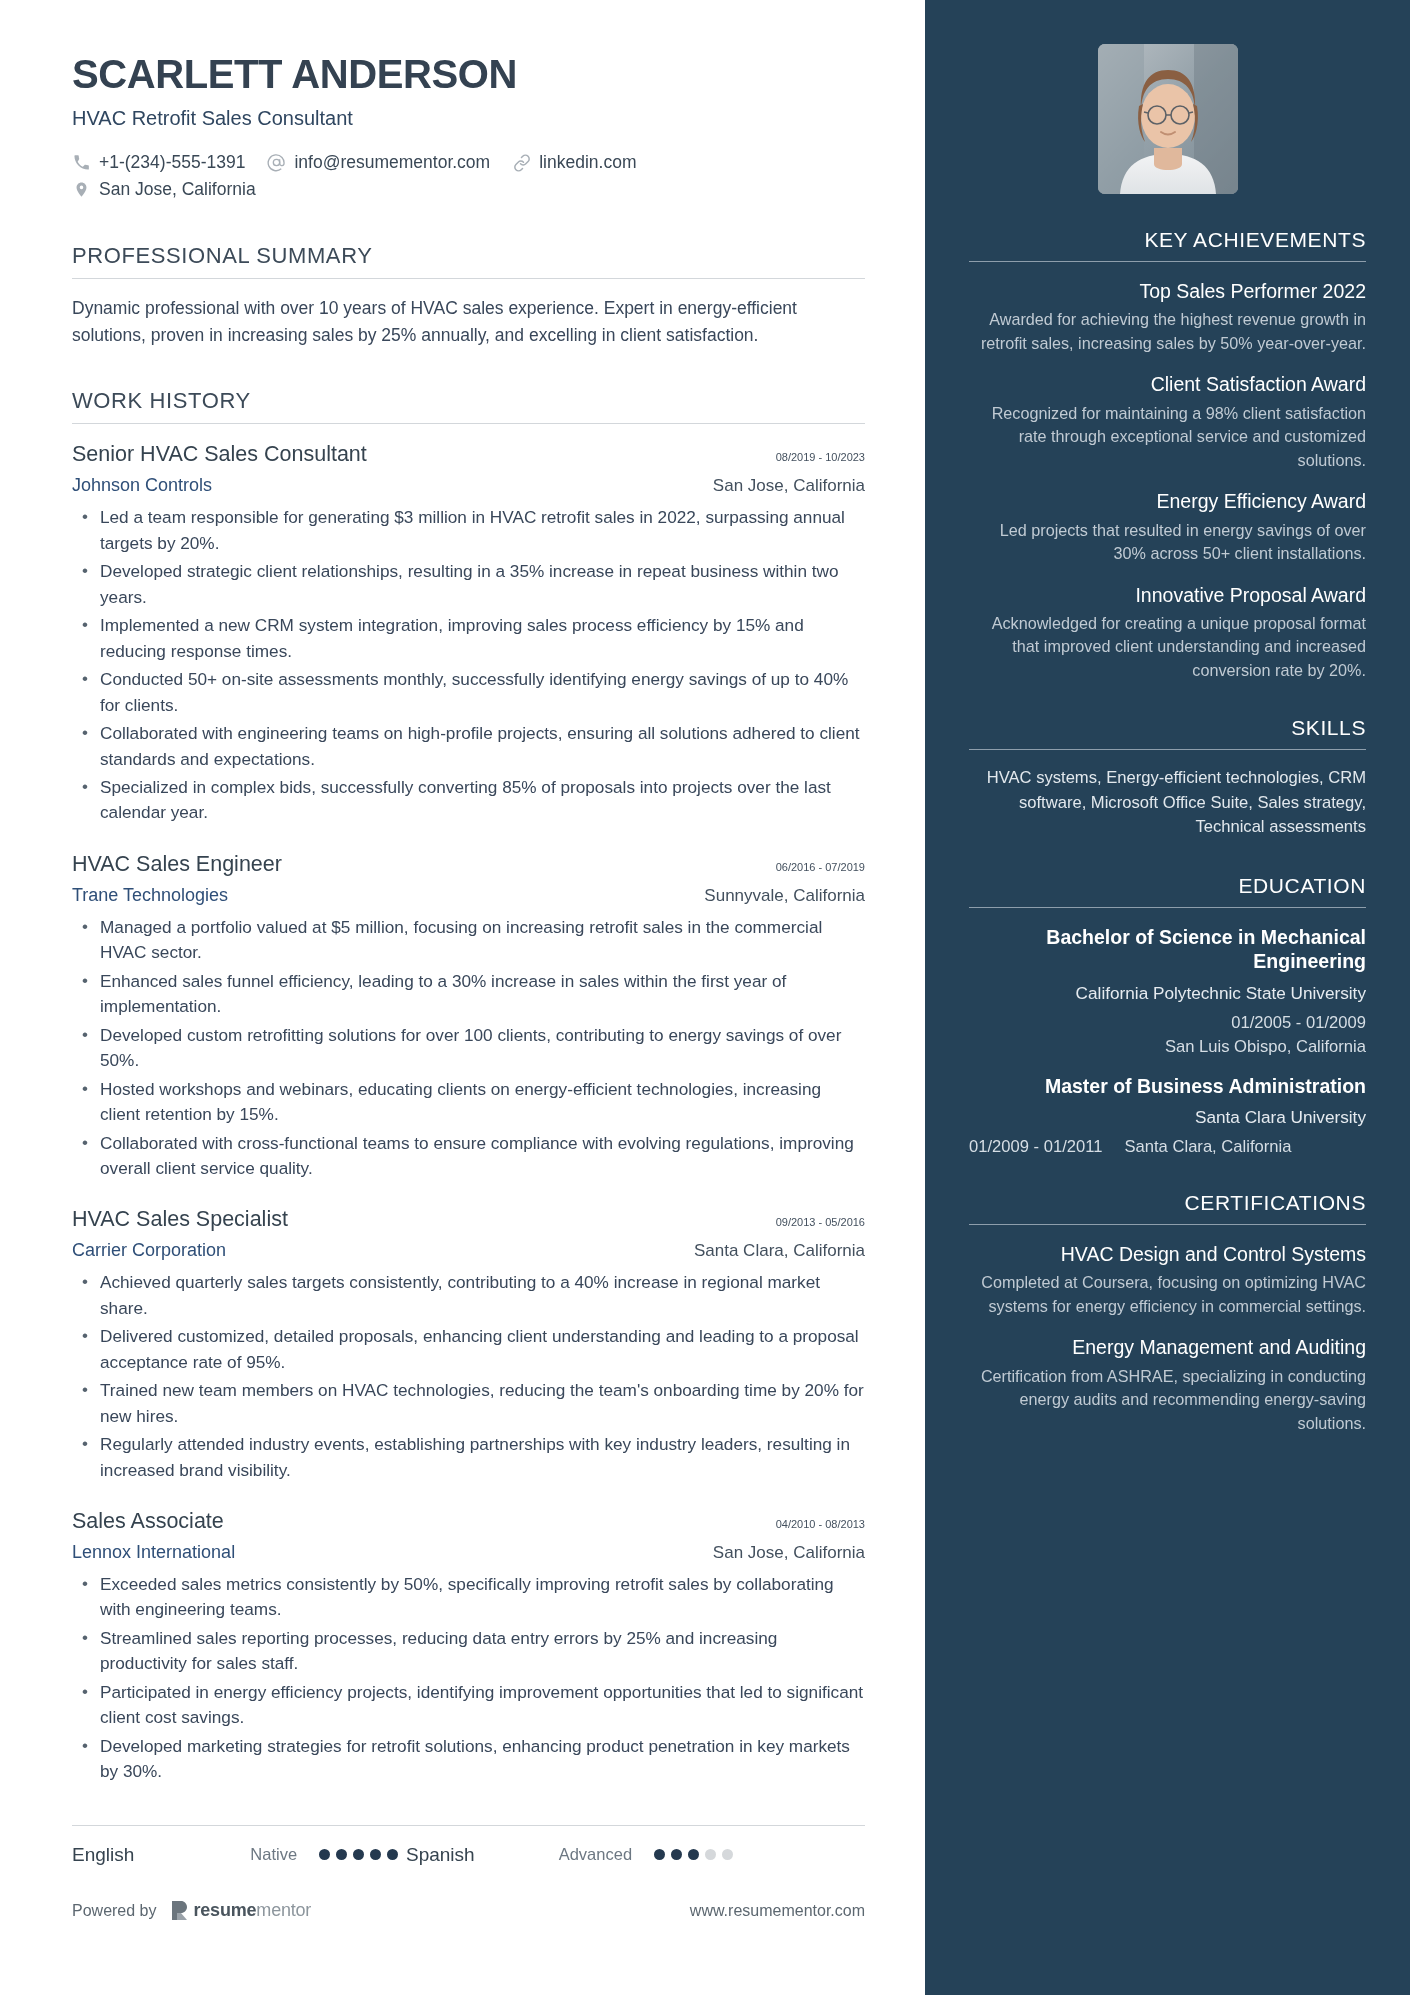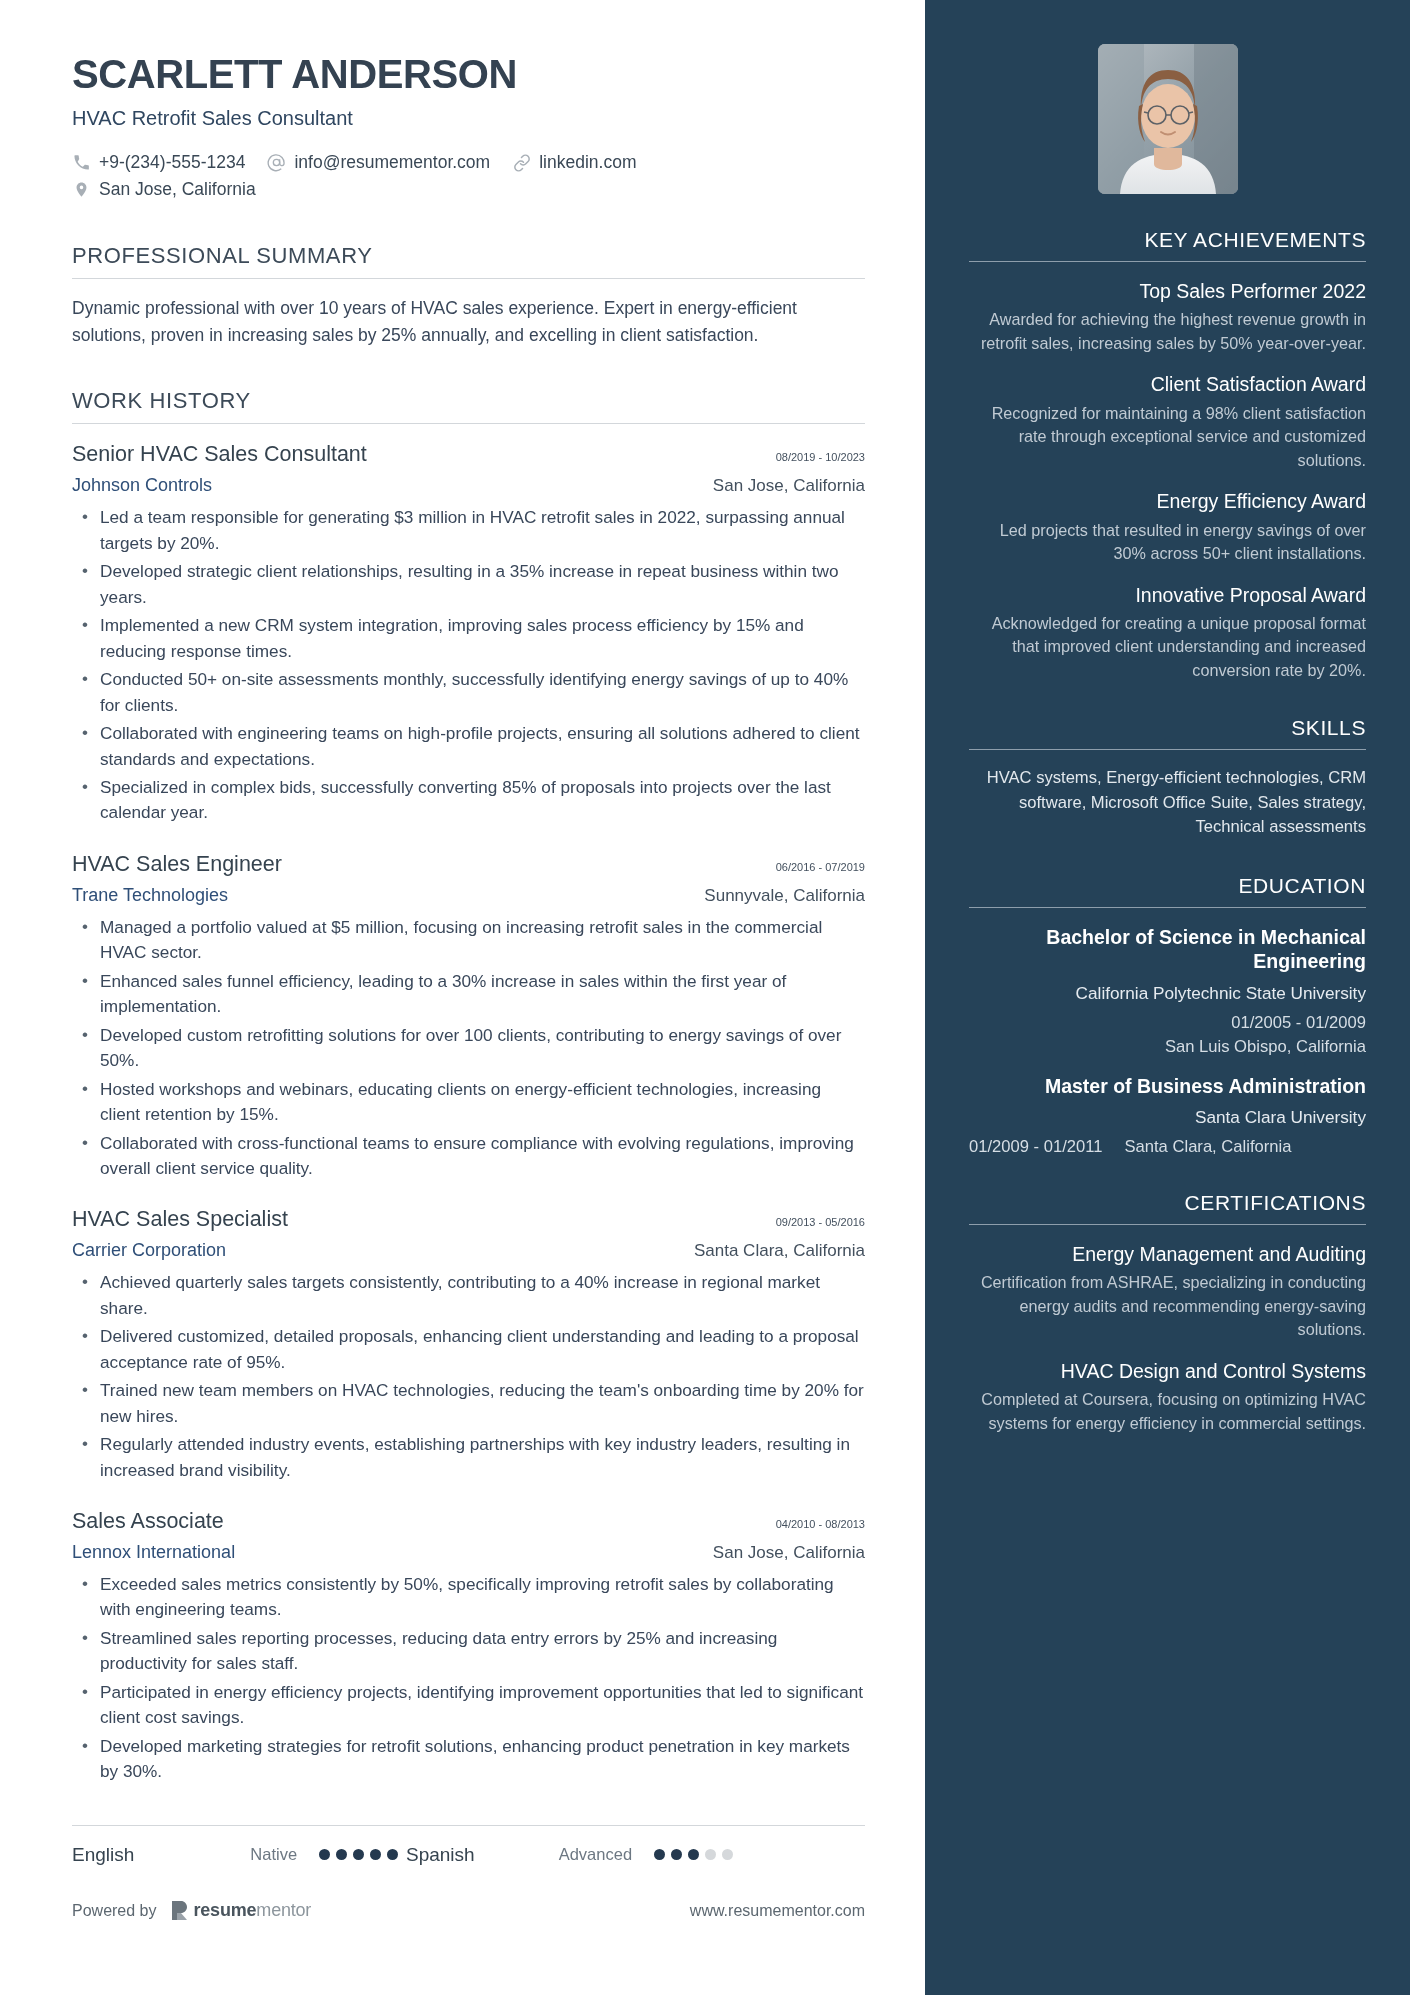--- a/index.html
+++ b/index.html
@@ -170,21 +170,21 @@
     <div class="headline">HVAC Retrofit Sales Consultant</div>
 
     <div class="contact">
       <div class="contact-row">
         <div class="contact-item">
           <span class="ico">
             <svg width="17" height="17" viewBox="0 0 24 24" fill="currentColor">
                 <path d="M6.6 10.8c1.6 3.1 4.2 5.6 7.3 7.2l2.4-2.4c.3-.3.8-.4 1.2-.3 1.2.4 2.5.6 3.9.6.6 0 1 .4 1 1V21c0 .6-.4 1-1 1C10.7 22 2 13.3 2 2.6c0-.6.4-1 1-1h4.1c.6 0 1 .4 1 1 0 1.3.2 2.6.6 3.9.1.4 0 .8-.3 1.2L6.6 10.8z"></path>
               </svg>
           </span>
-          <span>+9-(234)-555-1234</span>
+          <span>+1-(234)-555-1391</span>
         </div>
         <div class="contact-item">
           <span class="ico">
             <svg width="19" height="19" viewBox="0 0 24 24" fill="none" stroke="currentColor" stroke-width="1.7">
                 <circle cx="12" cy="12" r="4"></circle>
                 <path d="M16 8v5.2a2.8 2.8 0 0 0 5.3 1.2A10 10 0 1 0 18 20"></path>
               </svg>
           </span>
           <span>info@resumementor.com</span>
         </div>
@@ -420,23 +420,23 @@
          </div>
           </div>
         </div>
     </div>
 
     <div class="side-section">
       <div class="side-title">CERTIFICATIONS</div>
       <div class="side-rule"></div>
       <div id="cert-container">
           <div class="cert">
+            <div class="cert-title">HVAC Design and Control Systems</div>
+       <div class="cert-desc">Completed at Coursera, focusing on optimizing HVAC systems for energy efficiency in commercial settings.</div>
+          </div>
+          <div class="cert">
             <div class="cert-title">Energy Management and Auditing</div>
        <div class="cert-desc">Certification from ASHRAE, specializing in conducting energy audits and recommending energy-saving solutions.</div>
           </div>
-          <div class="cert">
-            <div class="cert-title">HVAC Design and Control Systems</div>
-       <div class="cert-desc">Completed at Coursera, focusing on optimizing HVAC systems for energy efficiency in commercial settings.</div>
-          </div>
         </div>
     </div>
   </div>
 </div>
 
 </body></html>

